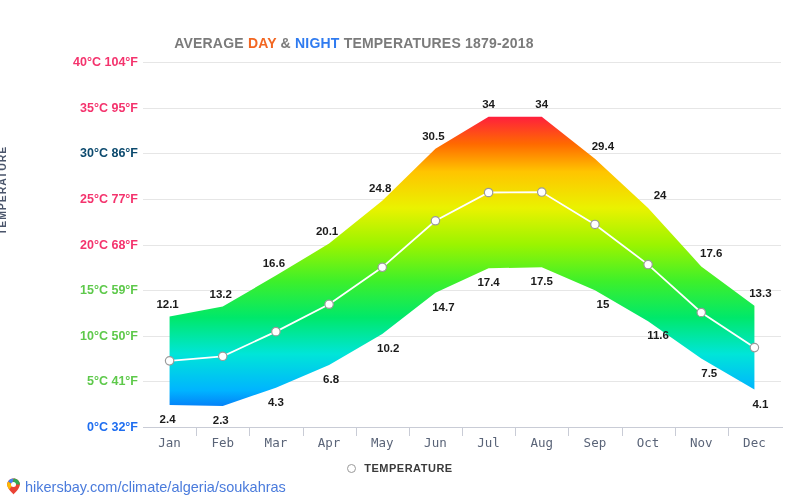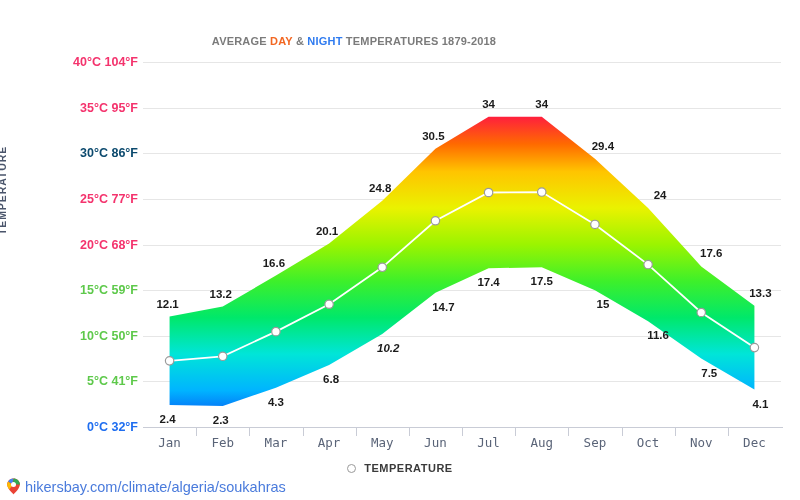--- a/index.html
+++ b/index.html
@@ -10,21 +10,21 @@
   }
   #root{position:relative;width:800px;height:500px;}
 
   
   .title{
     position:absolute;left:0;top:7px;width:800px;text-align:center;
     font-size:17.5px;font-weight:700;color:#2f5597;letter-spacing:.1px;
   }
   .subtitle{
     position:absolute;left:0;top:35px;width:708px;text-align:center;
-    font-size:11px;font-weight:700;color:#7b7b7b;letter-spacing:.2px;
+    font-size:14px;font-weight:700;color:#7b7b7b;letter-spacing:.2px;
   }
   .subtitle .day{color:#f26722;}
   .subtitle .night{color:#2f7bf0;}
 
   
   .plot{
     position:absolute;left:143px;top:62px;width:638px;height:365px;
   }
   .gridline{position:absolute;left:0;width:638px;height:1px;background:#e6e6e6;}
   .gridline.base{background:#d8d8d8;}
@@ -156,21 +156,21 @@
         <div class="dlabel" style="left: 345.583px; top: 41.75px;">34</div>
         <div class="dlabel" style="left: 398.75px; top: 41.75px;">34</div>
         <div class="dlabel" style="left: 459.917px; top: 83.725px;">29.4</div>
         <div class="dlabel" style="left: 517.083px; top: 133px;">24</div>
         <div class="dlabel" style="left: 568.25px; top: 191.4px;">17.6</div>
         <div class="dlabel" style="left: 617.417px; top: 230.637px;">13.3</div>
         <div class="dlabel" style="left: 24.5833px; top: 357.1px;">2.4</div>
         <div class="dlabel" style="left: 77.75px; top: 358.012px;">2.3</div>
         <div class="dlabel" style="left: 132.917px; top: 339.762px;">4.3</div>
         <div class="dlabel" style="left: 188.083px; top: 316.95px;">6.8</div>
-        <div class="dlabel" style="left: 245.25px; top: 285.925px; font-style: italic;">10.2</div>
+        <div class="dlabel" style="left: 245.25px; top: 285.925px;">10.2</div>
         <div class="dlabel" style="left: 300.417px; top: 244.863px;">14.7</div>
         <div class="dlabel" style="left: 345.583px; top: 220.225px;">17.4</div>
         <div class="dlabel" style="left: 398.75px; top: 219.312px;">17.5</div>
         <div class="dlabel" style="left: 459.917px; top: 242.125px;">15</div>
         <div class="dlabel" style="left: 515.083px; top: 273.15px;">11.6</div>
         <div class="dlabel" style="left: 566.25px; top: 310.562px;">7.5</div>
         <div class="dlabel" style="left: 617.417px; top: 341.587px;">4.1</div>
       </div>
   </div>
 

